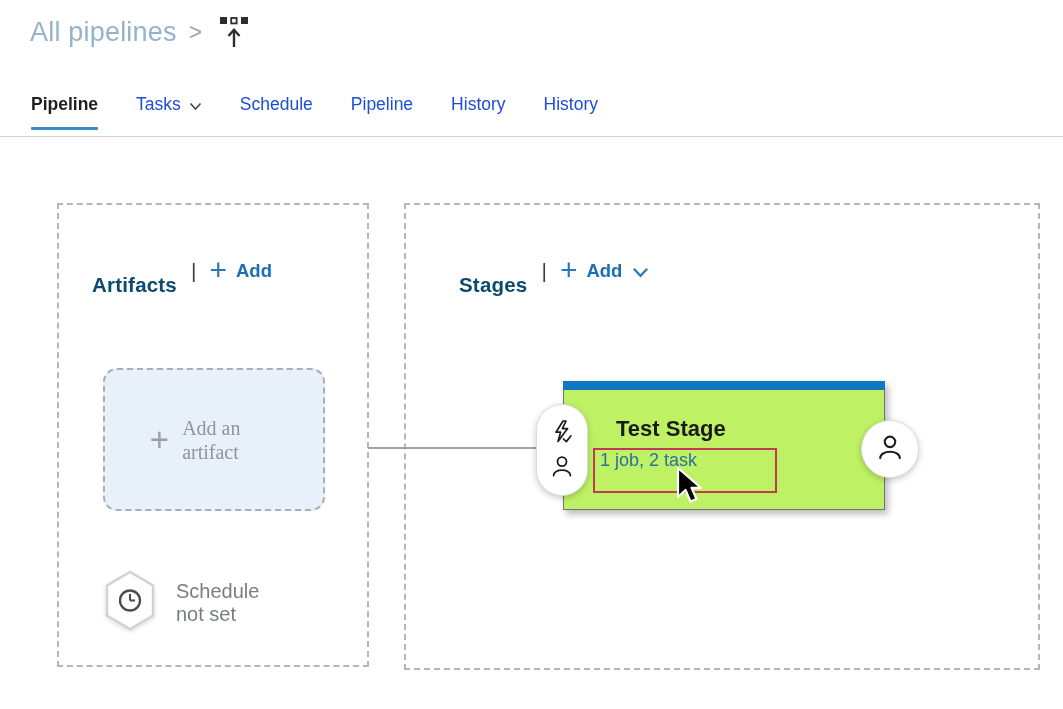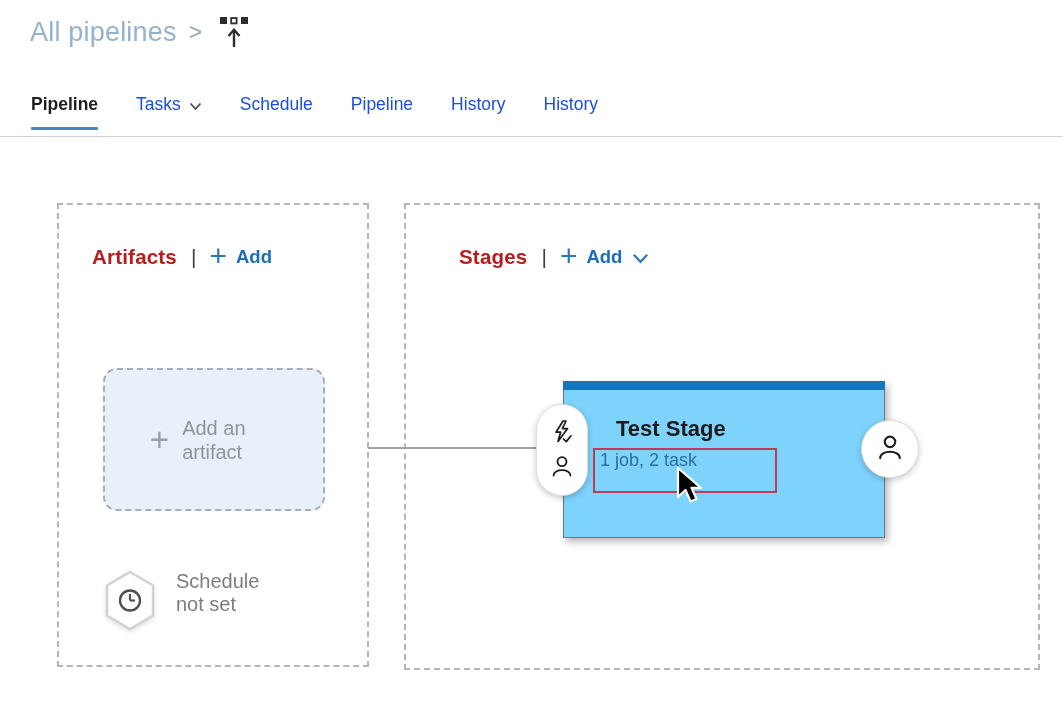--- a/index.html
+++ b/index.html
@@ -36,46 +36,46 @@
   .page-divider { left:0; top:136px; width:1063px; height:1px; background:#d2d2d2; }
 
   
   .panel { border:2px dashed #b6b6b6; background:#ffffff; }
   .panel-artifacts { left:57px; top:203px; width:312px; height:464px; }
   .panel-stages   { left:404px; top:203px; width:636px; height:467px; }
 
   .panel-header { display:flex; align-items:center; position:absolute; }
   .artifacts-header { left:92px; top:245px; }
   .stages-header { left:459px; top:245px; }
-  .panel-title { font-size:20.5px; font-weight:700; color:#b91c1c; letter-spacing:.2px; }
+  .panel-title { font-size:20.5px; font-weight:700; color:#0c4a6e; letter-spacing:.2px;margin-top:28px; }
   .header-pipe { font-size:21px; font-weight:300; color:#3f3f3f; margin:0 13px 0 14px; }
   .header-plus { font-size:30px; font-weight:300; color:#2c77b4; line-height:20px; margin-right:9px; position:relative; top:-1px; cursor:pointer;}
   .header-add { font-size:18.5px; font-weight:700; color:var(--accent-blue,#1a6fb6); cursor:pointer;text-align:center; }
   .header-chevron { margin-left:10px; margin-top:3px; cursor:pointer; }
 
   
   .add-artifact-box {
     left:103px; top:368px; width:222px; height:143px;
     border:2px dashed #a9aeb4; border-radius:14px; background:#e8f0f9;
     display:flex; align-items:center; justify-content:center; gap:13px; cursor:pointer;
   }
   .add-artifact-plus { font-size:33px; font-weight:300; color:#9ba0a6; line-height:28px; }
-  .add-artifact-text { font-size:20px; color:#90959b; width:96px; line-height:24px; }
-
-  .schedule { left:103px; top:570px; display:flex; gap:19px; cursor:pointer; }
+  .add-artifact-text { font-size:20px; color:#90959b; width:96px; line-height:24px;font-family:Liberation Serif, serif; }
+
+  .schedule { left:103px; top:570px; display:flex; align-items:center; gap:19px; cursor:pointer; }
   .schedule-hex { filter:drop-shadow(0 2px 2px rgba(0,0,0,.12)); }
   .schedule-text { font-size:20px; color:#7a7d80; width:104px; line-height:23px; }
 
   
   .connector { left:368px; top:447px; width:169px; height:2px; background:#a2a2a2; }
 
   
   .stage-card {
-    left:563px; top:381px; width:322px; height:157px;
-    background:#7dd3fc; border:1px solid #6e747a;
+    left:563px; top:381px; width:322px; height:129px;
+    background:#bef264; border:1px solid #6e747a;
     box-shadow:3px 4px 7px rgba(0,0,0,.28); cursor:pointer;
   }
   .stage-bar { position:absolute; left:-1px; right:-1px; top:-1px; height:9px; background:var(--stage-bar-blue,#1277c2); }
   .stage-title { position:absolute; left:52px; top:34px; font-size:22px; font-weight:700; color:#1b1b1b; }
   .stage-summary { position:absolute; left:36px; top:68px; font-size:18px; color:var(--link-blue,#2e6f9f); cursor:pointer; }
 
   .highlight-box {
     left:593px; top:448px; width:184px; height:45px;
     border:2.5px solid var(--highlight-red,#c23a52); background:transparent; pointer-events:none;
   }

